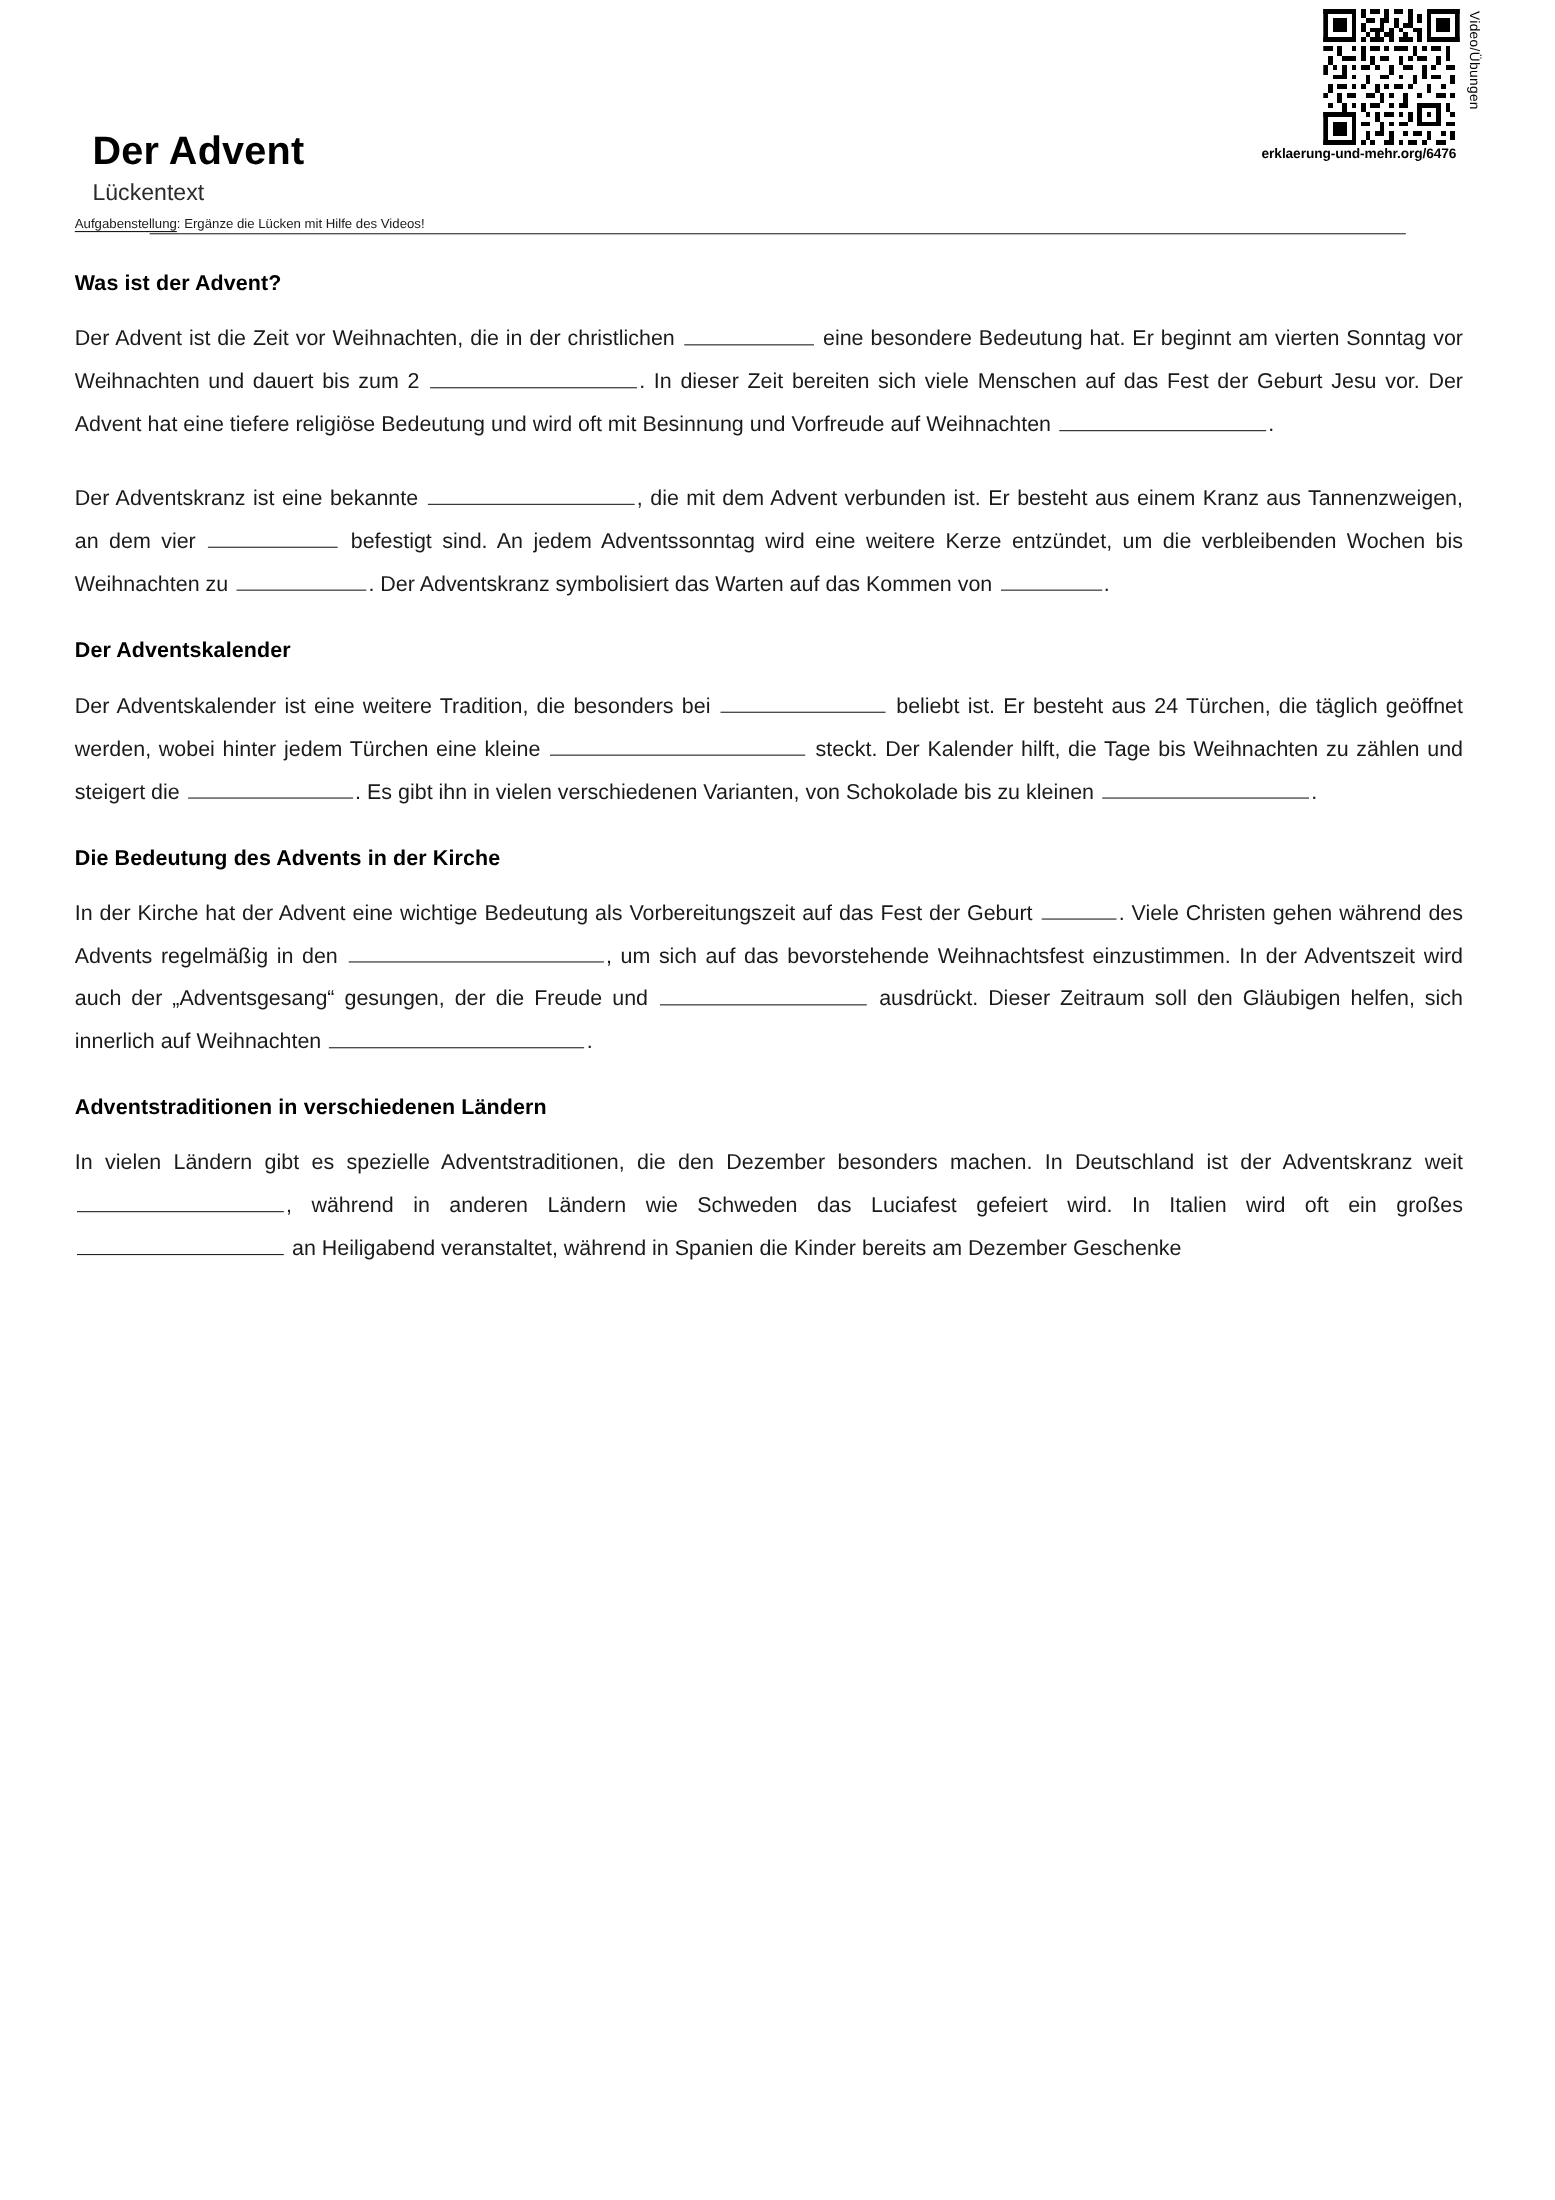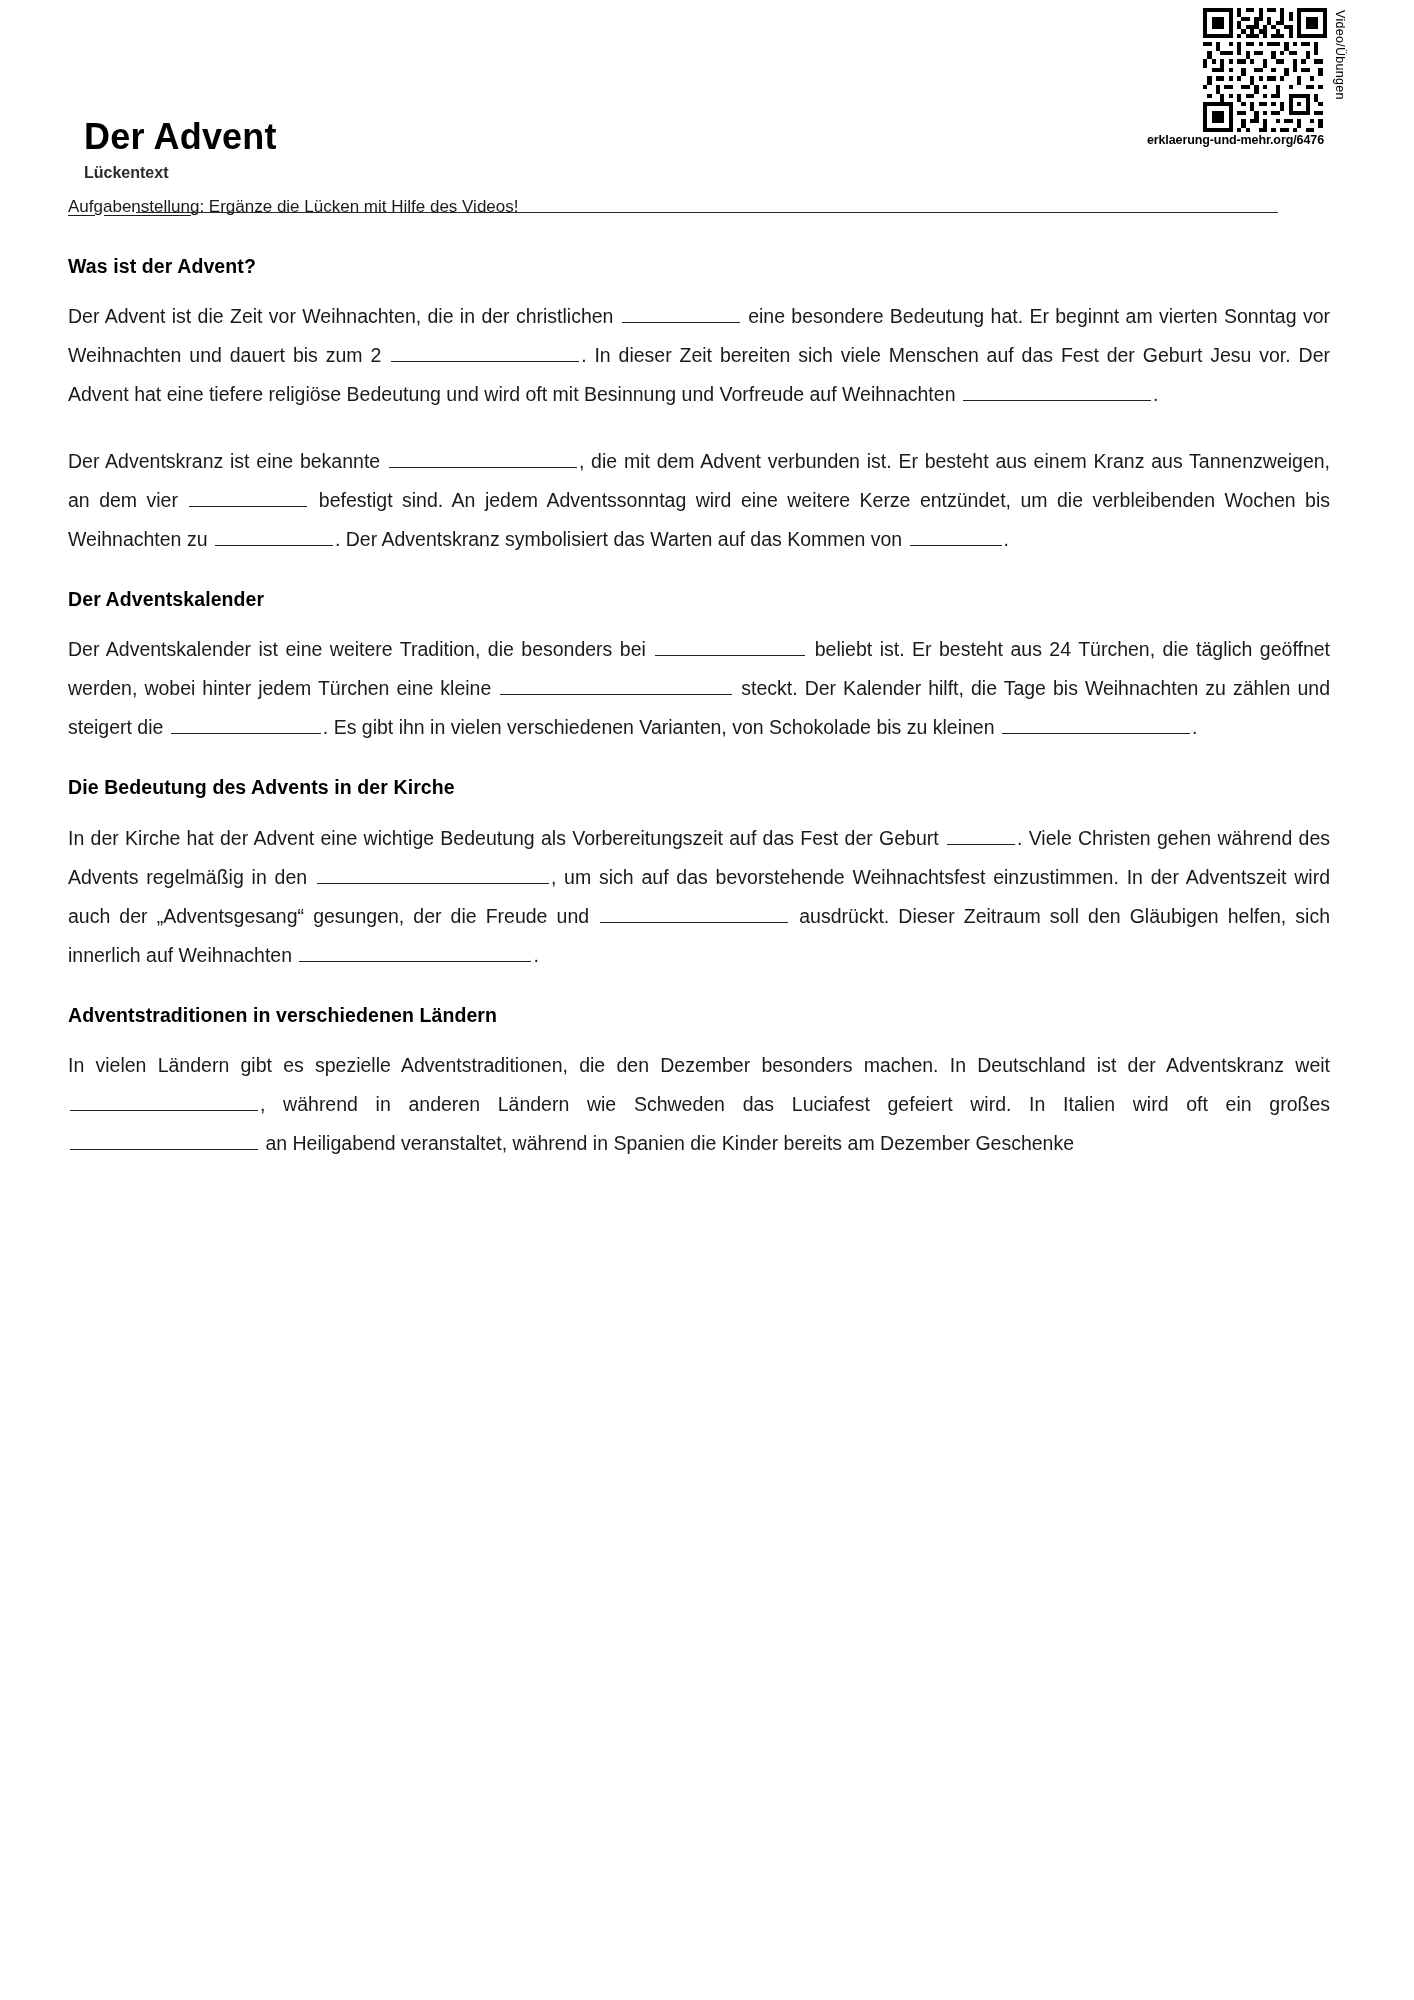--- a/index.html
+++ b/index.html
@@ -40,22 +40,22 @@
   }
   .doc-title {
     font-size: 36px;
     font-weight: bold;
     letter-spacing: 0.2px;
     line-height: 1.15;
     color: #000000;
     margin: 0;
   }
   .doc-subtitle {
-    font-size: 16px;
-    font-weight: bold;
+    font-size: 21px;
+    font-weight: normal;
     color: #2b2b2b;
     margin: 6px 0 0 0;
     line-height: 1.2;
   }
 
   
   .qr-block {
     position: absolute;
     right: 0;
     top: 8px;
@@ -98,21 +98,21 @@
     border-top: 1.6px solid #2a2a2a;
   }
 
   
   .content {
     margin: 0 68px;
     padding-top: 42px;
   }
 
   .task-line {
-    font-size: 17px;
+    font-size: 12px;
     line-height: 1.5;
     color: #1a1a1a;
     margin-bottom: 34px;
   }
   .task-line .u {
     text-decoration: underline;
     text-underline-offset: 2.5px;
   }
 
   h2.section-heading {

